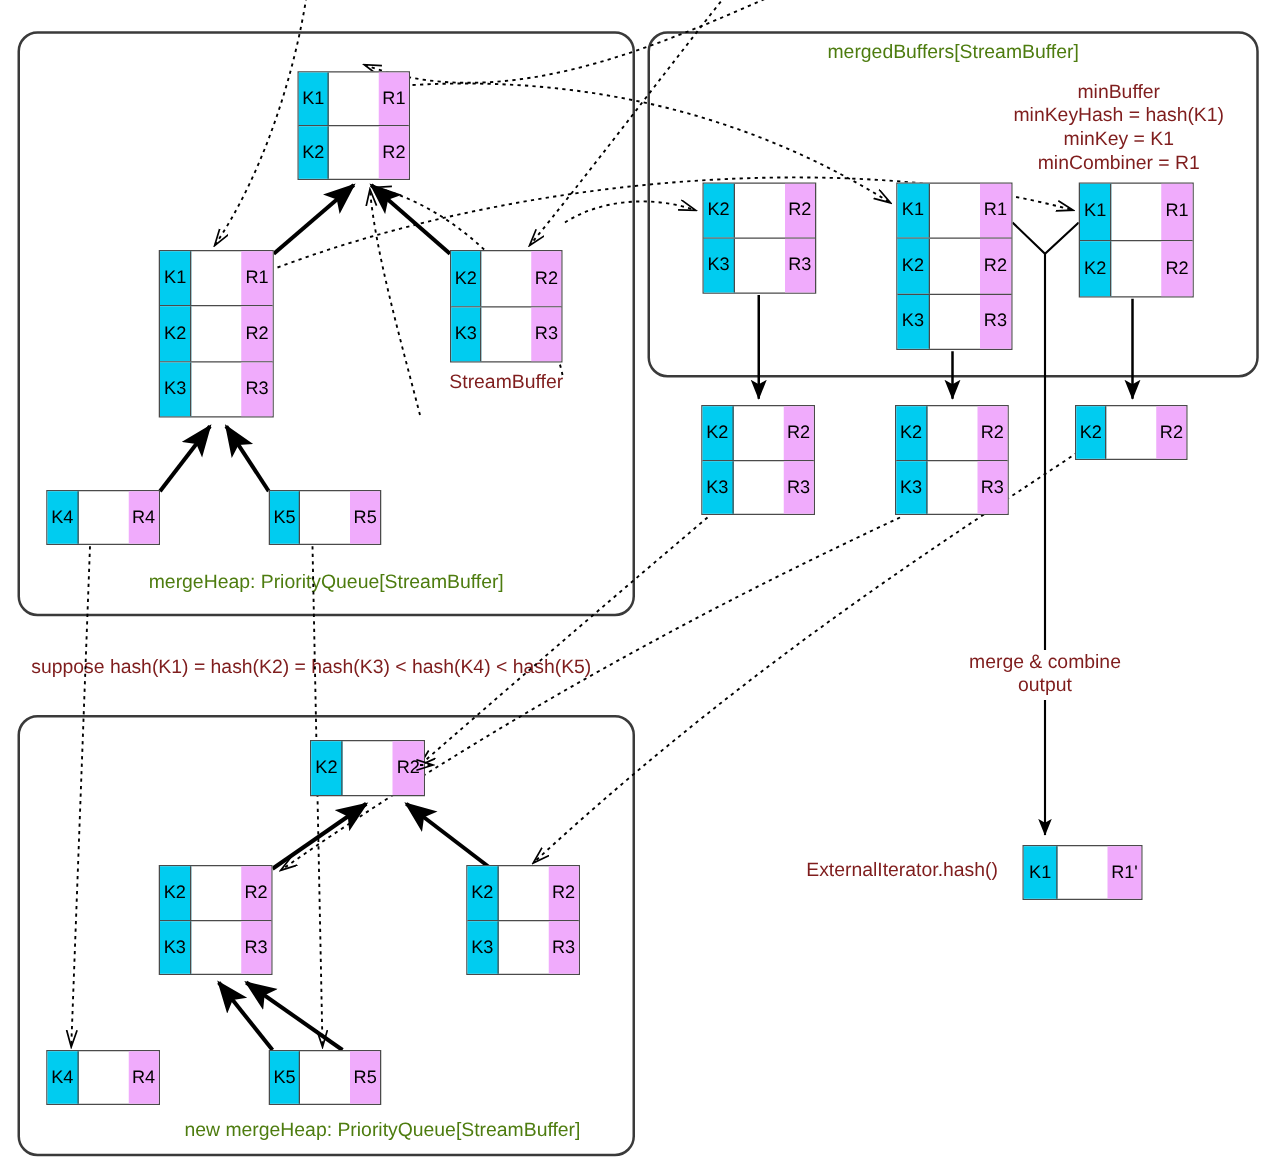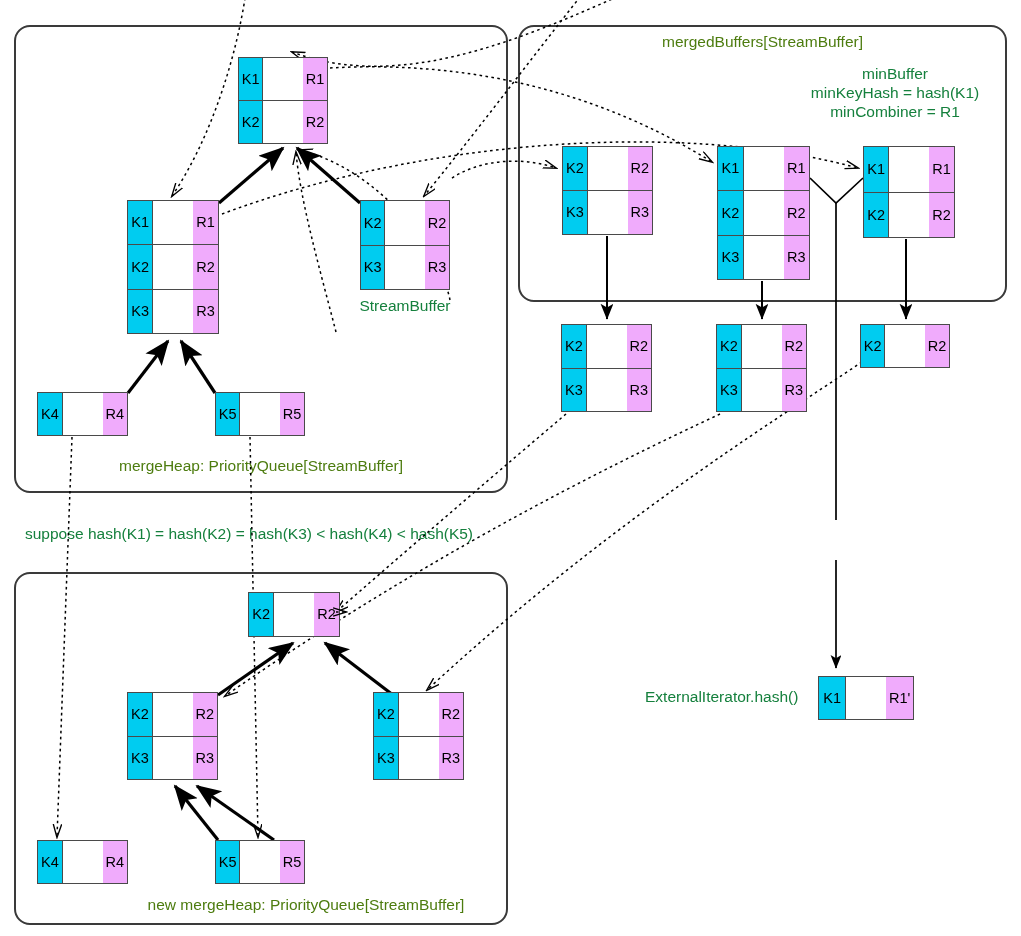--- a/index.html
+++ b/index.html
@@ -63,21 +63,21 @@
   }
   .rcell{
     width:50%;
     background:#f0abfc;
   }
   
   .note{
     position:absolute;
     font-size:15.5px;
     white-space:nowrap;
-    color:#15803d;
+    color:#7f1d1d;
   }
   .note.center{ text-align:center; }
   .note.multiline{ white-space:normal; line-height:1.22; }
   svg.wires{
     position:absolute;
     left:0; top:0;
     width:1021px;
     height:936px;
     pointer-events:none;
     z-index:2;
@@ -210,20 +210,21 @@
       <div class="rcell">R5</div>
     </div>
   </div>
 
   <div class="panel" style="left:518px; top:25px; width:489px; height:277px;"></div>
   <div class="panel-label" style="left:518px; top:33px; width:489px;">mergedBuffers[StreamBuffer]</div>
 
   <div class="note center multiline" style="left:780px; top:65px; width:230px;">
     <div>minBuffer</div>
     <div>minKeyHash = hash(K1)</div>
+    <div>minKey = K1</div>
     <div>minCombiner = R1</div>
   </div>
 
   <div class="kvbox" style="left:562px; top:146px; width:91px; height:89px;">
     <div class="kvrow">
       <div class="kcell">K2</div>
       <div class="rcell">R2</div>
     </div>
     <div class="kvrow">
       <div class="kcell">K3</div>
@@ -281,20 +282,24 @@
 
   <div class="kvbox" style="left:860px; top:324px; width:90px; height:44px;">
     <div class="kvrow">
       <div class="kcell">K2</div>
       <div class="rcell">R2</div>
     </div>
   </div>
 
   <div class="note" style="left:25px; top:525px;">suppose hash(K1) = hash(K2) = hash(K3) &lt; hash(K4) &lt; hash(K5)</div>
 
+  <div class="note center multiline" style="left:756px; top:521px; width:160px;">
+    <div>merge &amp; combine</div>
+    <div>output</div>
+  </div>
 
   <div class="note" style="left:645px; top:688px;">ExternalIterator.hash()</div>
 
   <div class="kvbox" style="left:818px; top:676px; width:96px; height:44px;">
     <div class="kvrow">
       <div class="kcell">K1</div>
       <div class="rcell">R1'</div>
     </div>
   </div>
 

